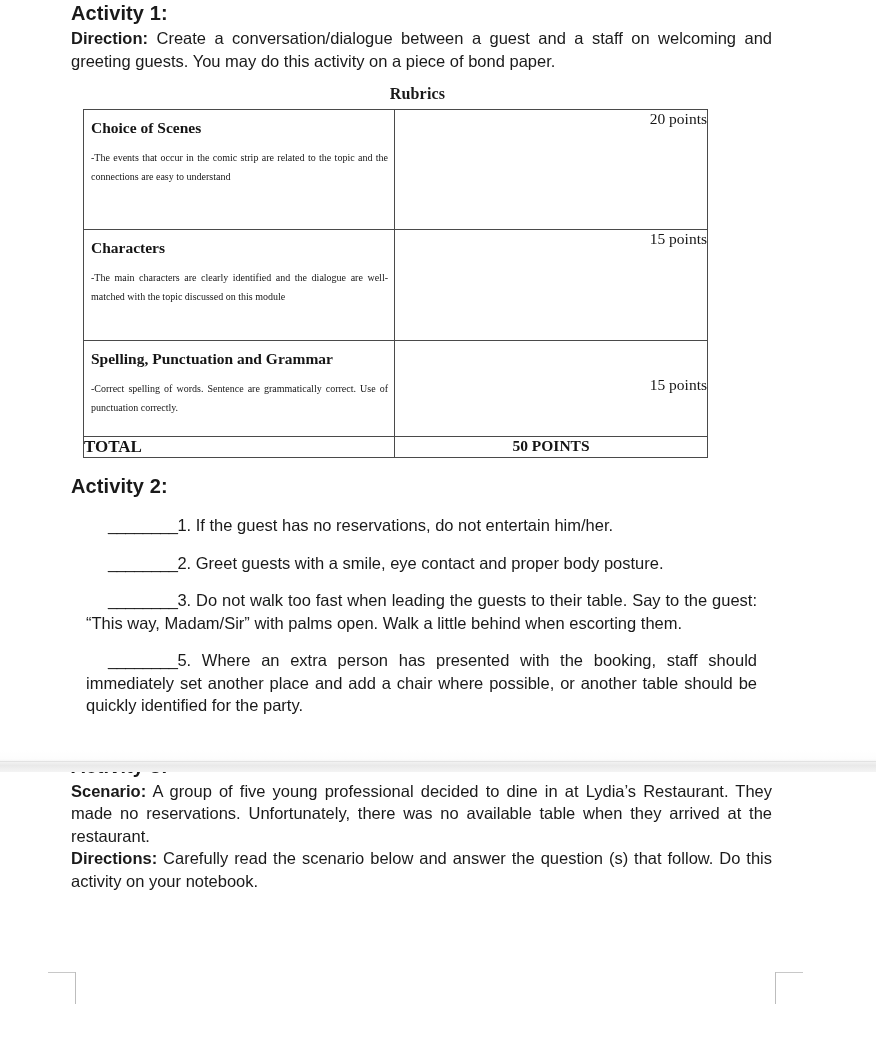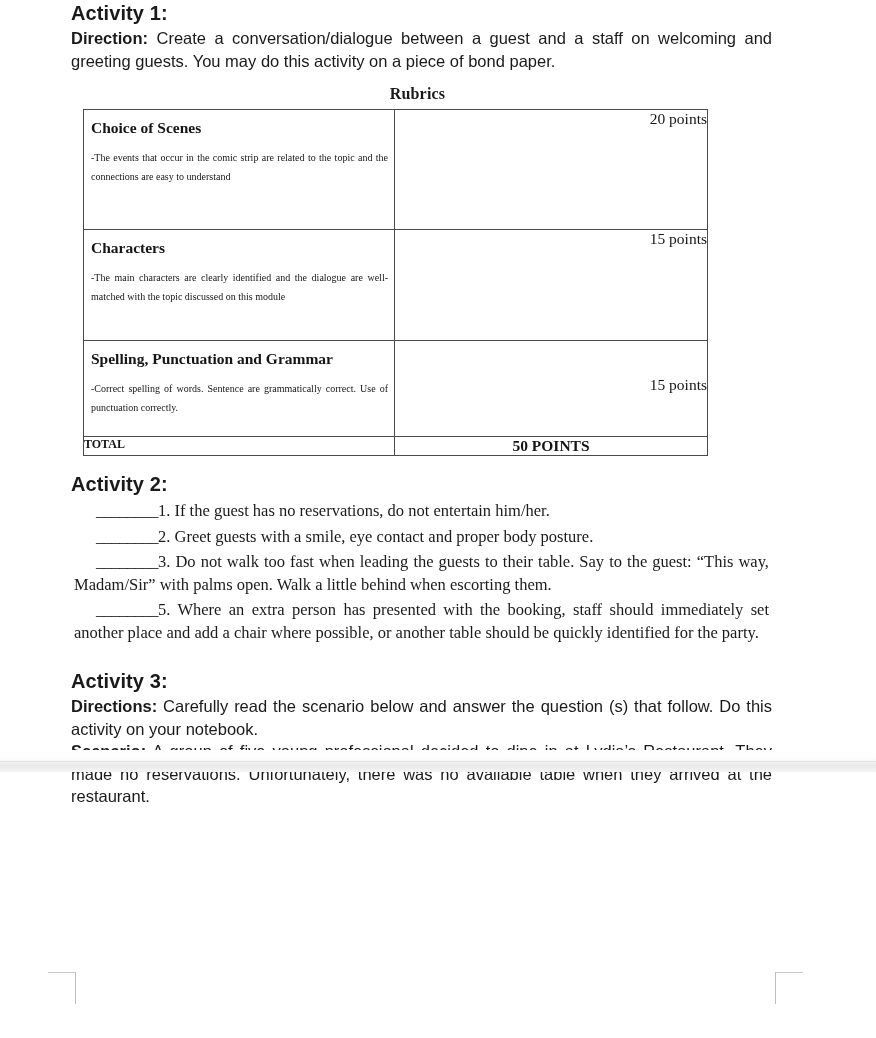--- a/index.html
+++ b/index.html
@@ -48,23 +48,22 @@
   .para b, .para .lbl { font-weight: 700; }
 
   .blank {
     letter-spacing: -0.5px;
   }
 
   .item {
     font-size: 16.5px;
     line-height: 22.5px;
     text-align: justify;
-    margin: 3px;
+    margin: 15px;
     text-indent: 22px;
-    font-family: Liberation Serif, serif;
   }
 
   
   .rubrics-title {
     font-family: "Liberation Serif", serif;
     font-weight: 700;
     font-size: 16px;
     text-align: center;
     margin: 13px 0 6px 0;
     letter-spacing: 0.2px;
@@ -111,21 +110,21 @@
   }
   .pts-cell {
     vertical-align: middle;
     text-align: right;
     font-weight: 400;
     font-size: 15.5px;
   }
   .pts-cell.top-align { vertical-align: top; padding-top: 35px; }
   .total-label {
     font-weight: 700;
-    font-size: 12px;
+    font-size: 17px;
     padding: 8px 6px 9px 7px;
   }
   .total-pts {
     font-weight: 700;
     font-size: 15.5px;
     text-align: center;
     padding: 8px 6px 9px 7px;
   }
 
   .r1-desc { height: 119px; }
@@ -271,23 +270,23 @@
 
 
       <p class="item"><span class="blank">________</span><span>5. Where an extra person has presented with the booking, staff should immediately set another place and add a chair where possible, or another table should be quickly identified for the party.</span></p>
     </div>
 
     <div class="sp-gap"></div>
 
     <div>
       <div class="act-title">Activity 3:</div>
 
+      <p class="para"><span class="lbl">Scenario:</span><span> A group of five young professional decided to dine in at Lydia’s Restaurant. They made no reservations. Unfortunately, there was no available table when they arrived at the restaurant.</span></p>
+
       <p class="para"><span class="lbl">Directions:</span><span> Carefully read the scenario below and answer the question (s) that follow. Do this activity on your notebook.</span></p>
-
-      <p class="para"><span class="lbl">Scenario:</span><span> A group of five young professional decided to dine in at Lydia’s Restaurant. They made no reservations. Unfortunately, there was no available table when they arrived at the restaurant.</span></p>
     </div>
 
   </div>
 
   <div class="corner left"></div>
   <div class="corner right"></div>
 
   <div class="page-edge">
     <div class="line"></div>
   </div>

